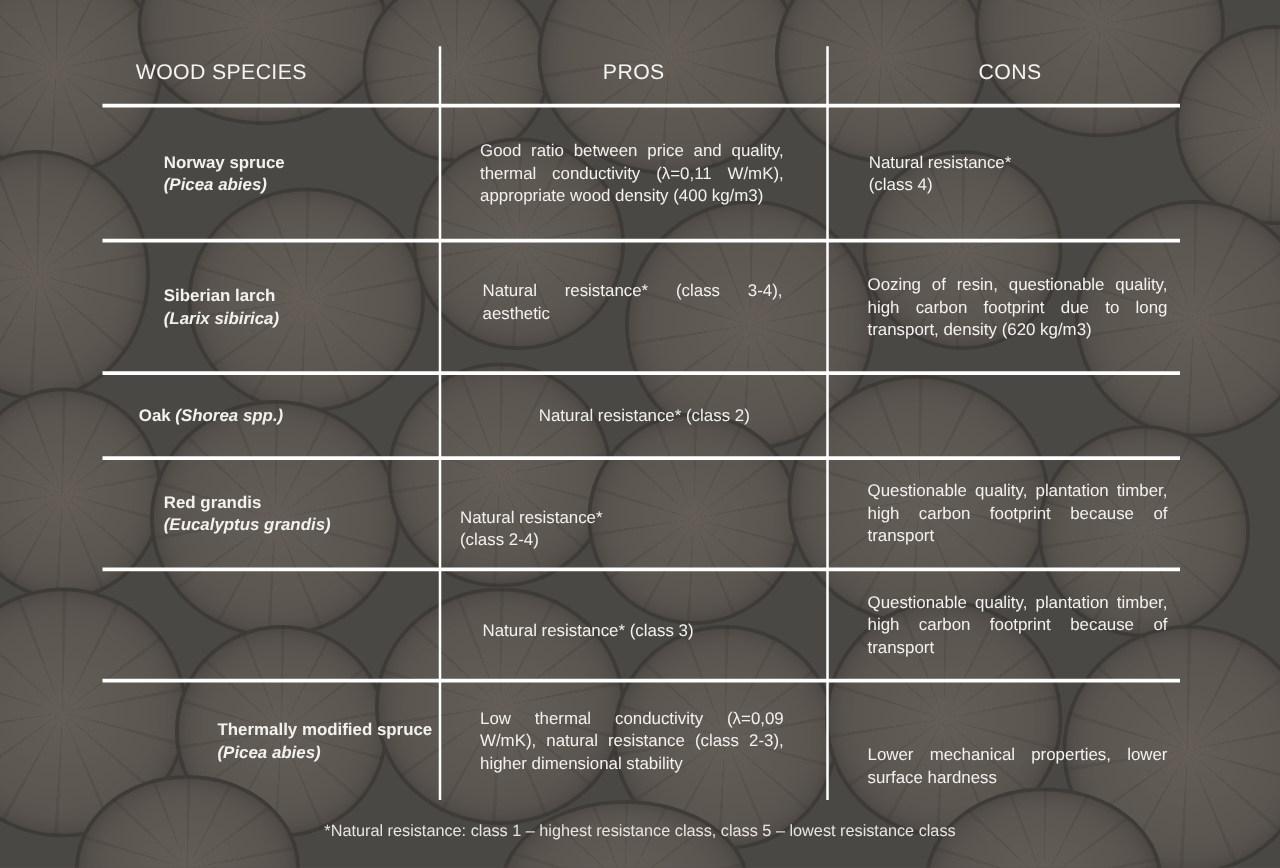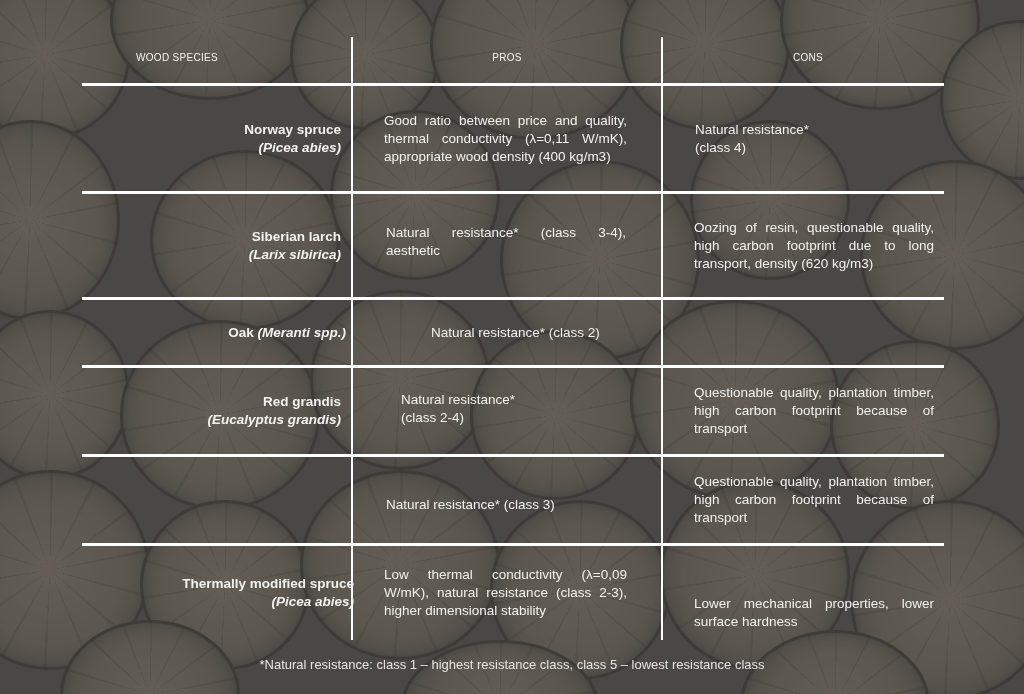--- a/index.html
+++ b/index.html
@@ -25,24 +25,24 @@
 
     .table-wrap { position: absolute; left: 0; top: 0; width: 1024px; height: 694px; }
     .vline { position: absolute; width: 2px; background: #ffffff; top: 37px; height: 603px; }
     .hline { position: absolute; height: 3px; background: #ffffff; left: 82px; width: 862px; }
 
     .cell {
       position: absolute; font-size: 13.5px; line-height: 18px; color: #f3f1ee;
       display: flex; flex-direction: column; justify-content: center;
     }
     .head {
-      position: absolute; top: 48px; font-size: 10px; letter-spacing: 0.3px;
+      position: absolute; top: 48px; font-size: 17px; letter-spacing: 0.3px;
       color: #f5f3f0; text-align: center; height: 20px; line-height: 20px;
     }
-    .species { font-weight: bold; text-align: right; }
+    .species { font-weight: bold; }
     .species i { font-style: italic; }
     .just { text-align: justify; text-align-last: left; }
 
     .footnote {
       position: absolute; left: 0; width: 1024px; top: 657px; text-align: center;
       font-size: 13px; color: #e8e5e1;
     }
   </style>
 </head>
 <body>
@@ -111,31 +111,31 @@
   </div>
   <div class="cell just" style="left:386px;top:194px;width:240px;height:103px;justify-content:flex-start;padding-top:30px;box-sizing:border-box;">
     <span>Natural resistance* (class 3-4), aesthetic</span>
   </div>
   <div class="cell just" style="left:694px;top:194px;width:240px;height:103px;">
     <span>Oozing of resin, questionable quality, high carbon footprint due to long transport, density (620 kg/m3)</span>
   </div>
 
   <div class="cell species" style="left:111px;top:300px;width:235px;height:65px;display:block;line-height:65px;">
     <span>Oak</span>
-    <i>(Meranti spp.)</i>
+    <i>(Shorea spp.)</i>
   </div>
   <div class="cell" style="left:386px;top:300px;width:240px;height:65px;margin-left:45px;">
     <span>Natural resistance* (class 2)</span>
   </div>
 
   <div class="cell species" style="left:131px;top:368px;width:210px;height:86px;">
     <span>Red grandis</span>
     <i>(Eucalyptus grandis)</i>
   </div>
-  <div class="cell" style="left:401px;top:368px;width:150px;height:86px;justify-content:flex-start;padding-top:23px;box-sizing:border-box;">
+  <div class="cell" style="left:368px;top:368px;width:150px;height:86px;justify-content:flex-start;padding-top:37px;box-sizing:border-box;">
     <span>Natural resistance* (class 2-4)</span>
   </div>
   <div class="cell just" style="left:694px;top:368px;width:240px;height:86px;">
     <span>Questionable quality, plantation timber, high carbon footprint because of transport</span>
   </div>
 
   <div class="cell" style="left:386px;top:457px;width:240px;height:86px;padding-top:10px;box-sizing:border-box;">
     <span>Natural resistance* (class 3)</span>
   </div>
   <div class="cell just" style="left:694px;top:457px;width:240px;height:86px;">

